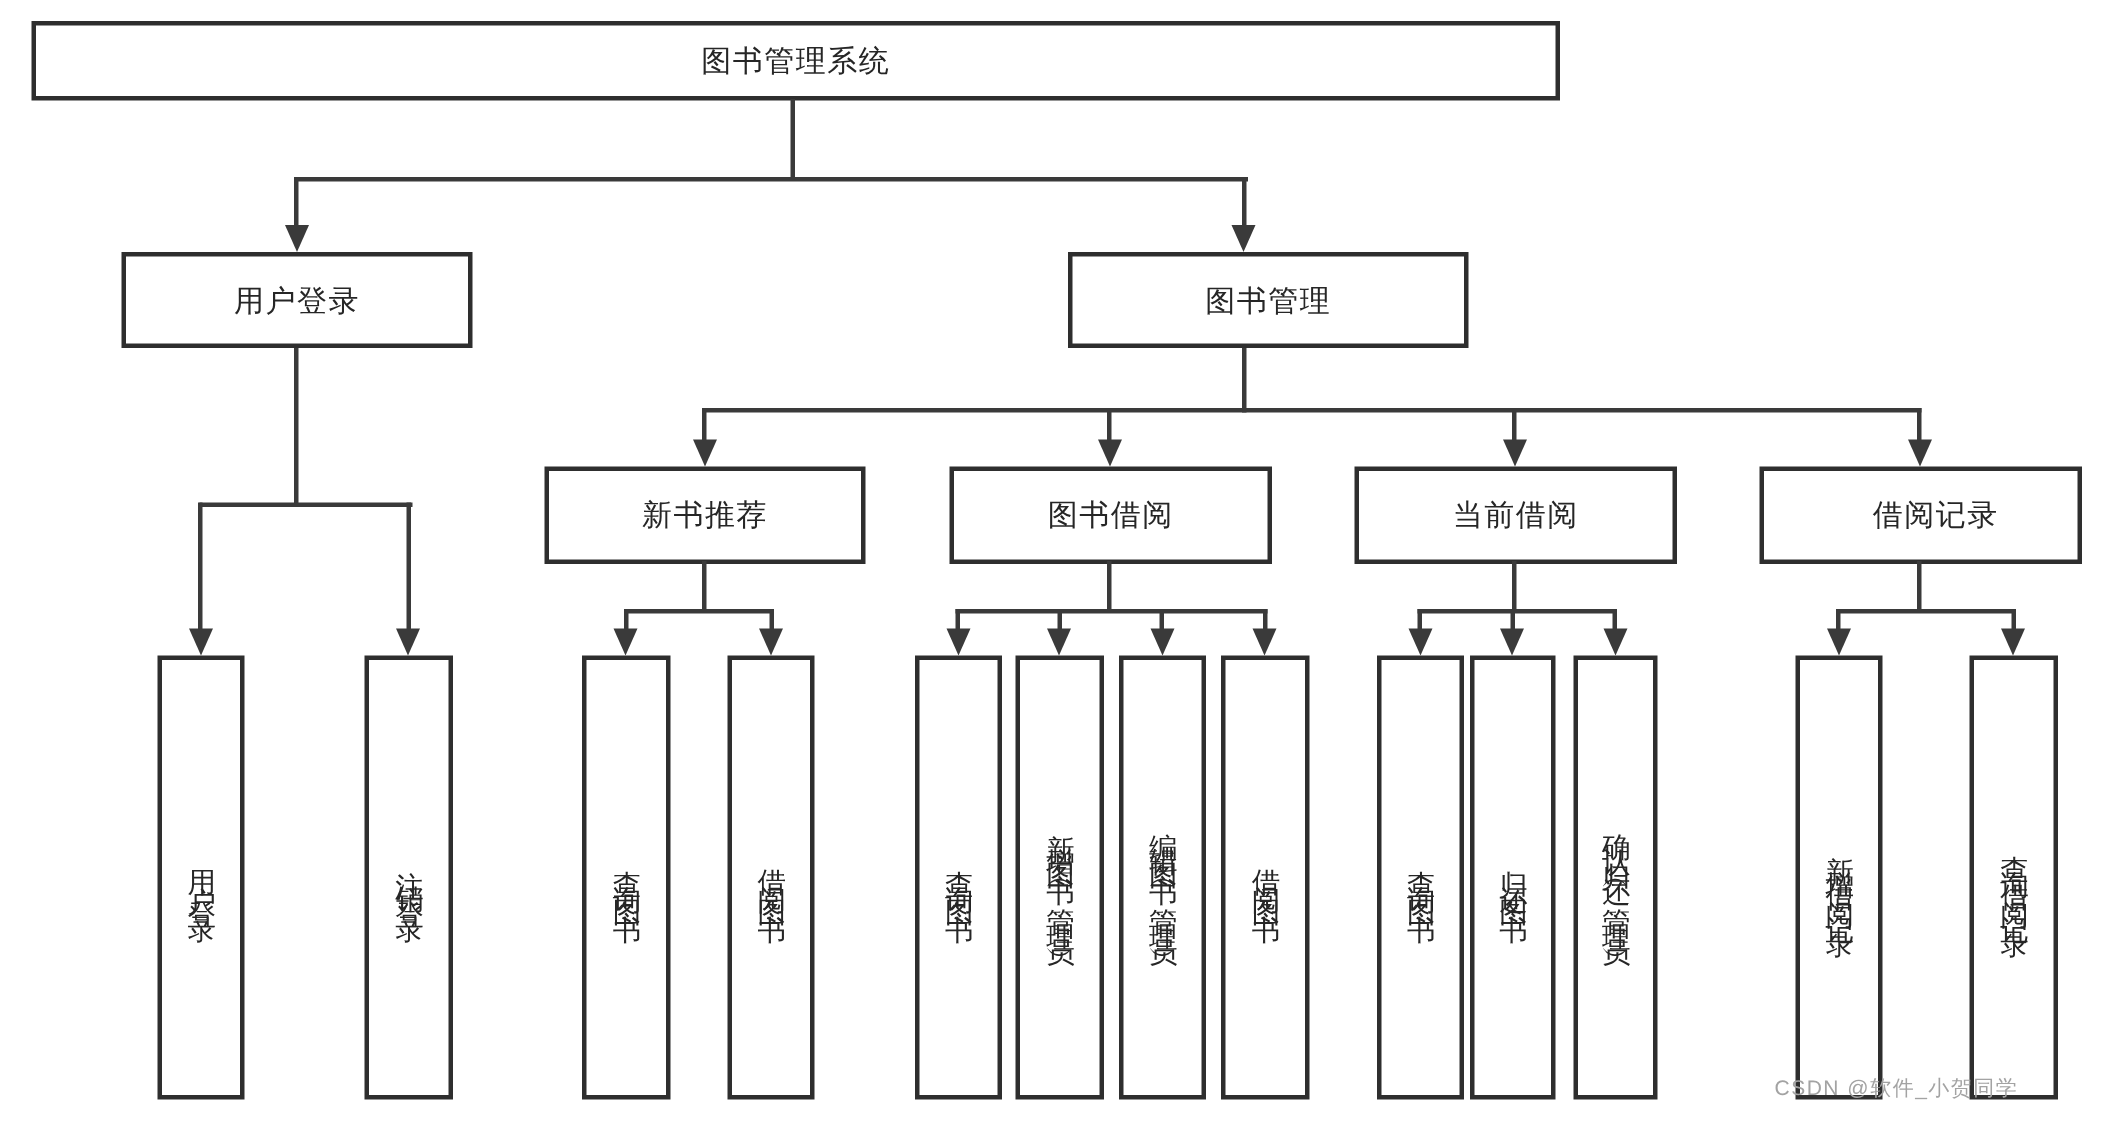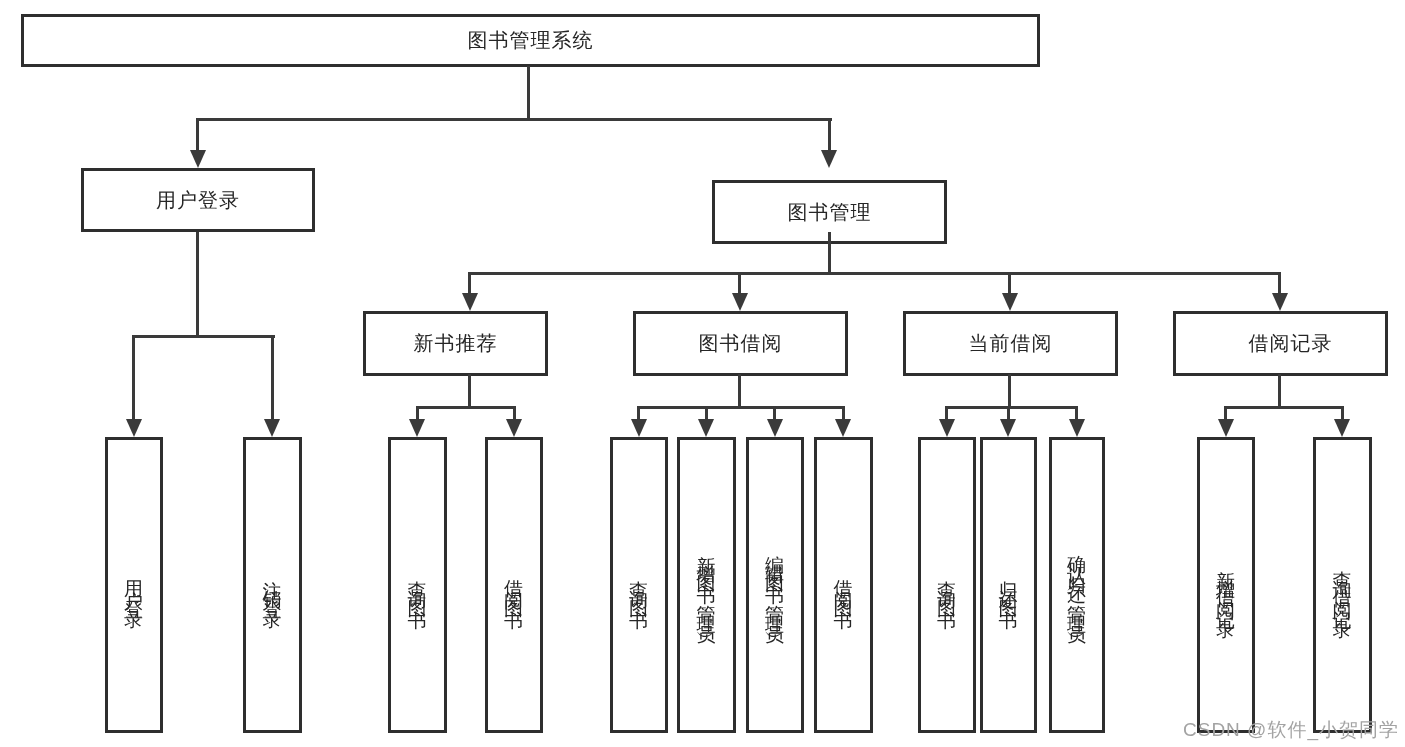--- a/index.html
+++ b/index.html
@@ -40,38 +40,38 @@
   .vline{position:absolute;width:3px;background:var(--line);}
   .arrow{
     position:absolute;width:0;height:0;
     border-left:8px solid transparent;
     border-right:8px solid transparent;
     border-top:18px solid var(--line);
   }
   .watermark{
     position:absolute;
     left:1183px;top:717px;
-    font-size:19px;
+    font-size:14px;
     color:var(--wm);
     letter-spacing:1px;
     z-index:5;
     white-space:nowrap;
   }
 </style>
 </head>
 <body>
 
 <div id="stage">
 
   <div class="box h" style="left:21px;top:14px;width:1019px;height:53px;text-align:right;">图书管理系统</div>
 
   <div class="box h" style="left:81px;top:168px;width:234px;height:64px;">用户登录</div>
-  <div class="box h" style="left:712px;top:180px;width:235px;height:64px;">图书管理</div>
+  <div class="box h" style="left:712px;top:168px;width:267px;height:64px;">图书管理</div>
 
-  <div class="box h" style="left:363px;top:311px;width:185px;height:65px;">新书推荐</div>
+  <div class="box h" style="left:363px;top:311px;width:214px;height:65px;">新书推荐</div>
   <div class="box h" style="left:633px;top:311px;width:215px;height:65px;">图书借阅</div>
   <div class="box h" style="left:903px;top:311px;width:215px;height:65px;">当前借阅</div>
   <div class="box h" style="left:1173px;top:311px;width:215px;height:65px;padding-left:20px;">借阅记录</div>
 
   <div class="box v" style="left:105px;top:437px;width:58px;height:296px;">用户登录</div>
   <div class="box v" style="left:243px;top:437px;width:59px;height:296px;">注销登录</div>
 
   <div class="box v" style="left:388px;top:437px;width:59px;height:296px;">查询图书</div>
   <div class="box v" style="left:485px;top:437px;width:58px;height:296px;">借阅图书</div>
 

